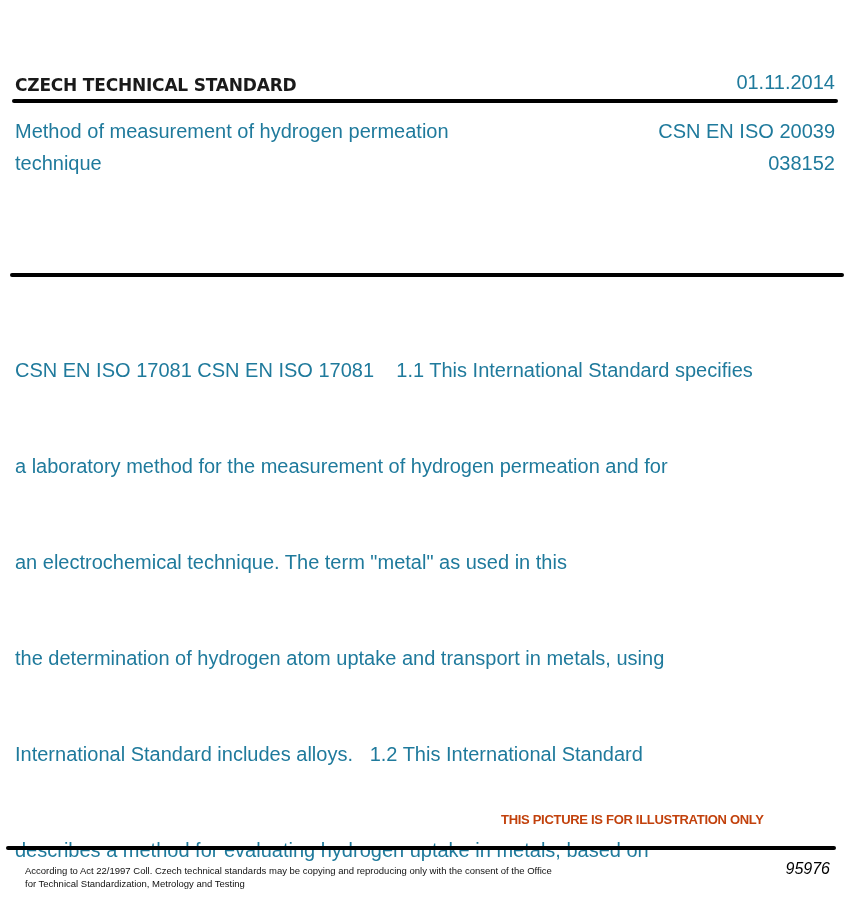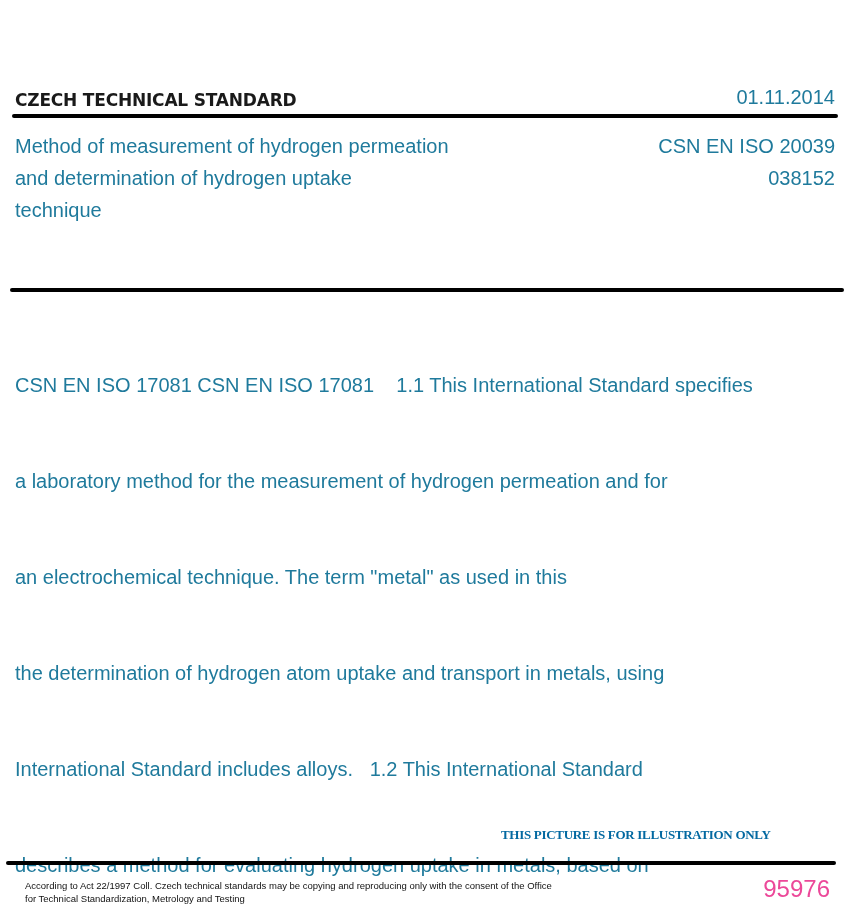--- a/index.html
+++ b/index.html
@@ -1,41 +1,40 @@
 <!DOCTYPE html>
 <html><head>
 <meta charset="utf-8">
 <style>
   html, body { margin:0; padding:0; background:#ffffff; }
   body { width:865px; height:914px; position:relative; overflow:hidden; font-family:"Liberation Sans", sans-serif; }
-  .abs { position:absolute;margin-top:15px; }
+  .abs { position:absolute; }
   .hdr-title { left:15px; top:75px; font-family:"DejaVu Sans", sans-serif; font-weight:bold; font-size:17px; color:#1a1a1a; letter-spacing:-0.2px; }
   .date { right:30px; top:71px; font-size:20px; color:#1f7a9c; }
   .rule { background:#000; border-radius:3px; }
   .rule1 { left:12px; top:99px; width:826px; height:4px; }
   .rule2 { left:10px; top:273px; width:834px; height:4px; }
   .rule3 { left:6px; top:846px; width:830px; height:4px; }
   .teal { color:#1f7a9c; }
   .title-lines { left:15px; top:115px; font-size:20px; line-height:32px; }
   .code-block { right:30px; top:115px; font-size:20px; line-height:32px; text-align:right; }
   .body-text { left:15px; top:290px; font-size:20px; line-height:32px; white-space:pre; }
-  .illus { left:501px; top:812px; font-family:Liberation Serif, serif; font-weight:bold; font-size:13px; color:#0369a1; letter-spacing:-0.3px; }
+  .illus { left:501px; top:812px; font-family:Liberation Sans, sans-serif; font-weight:bold; font-size:13px; color:#c2410c; letter-spacing:-0.3px; }
   .footer-note { left:25px; top:864px; font-family:"Liberation Sans", sans-serif; font-size:9.5px; line-height:13px; color:#111; }
-  .footer-num { right:35px; top:860px; font-size:24px; color:#ec4899; }
+  .footer-num { right:35px; top:860px; font-size:16px; color:#000000;font-style:italic; }
 </style>
 </head>
 <body>
 
 <div class="abs hdr-title">CZECH TECHNICAL STANDARD</div>
 <div class="abs date teal">01.11.2014</div>
 <div class="abs rule rule1"></div>
 
 <div class="abs title-lines teal">
   <div>Method of measurement of hydrogen permeation</div>
-  <div>and determination of hydrogen uptake</div>
   <div>technique</div>
 </div>
 
 <div class="abs code-block teal">
   <div>CSN EN ISO 20039</div>
   <div>038152</div>
 </div>
 
 <div class="abs rule rule2"></div>
 

